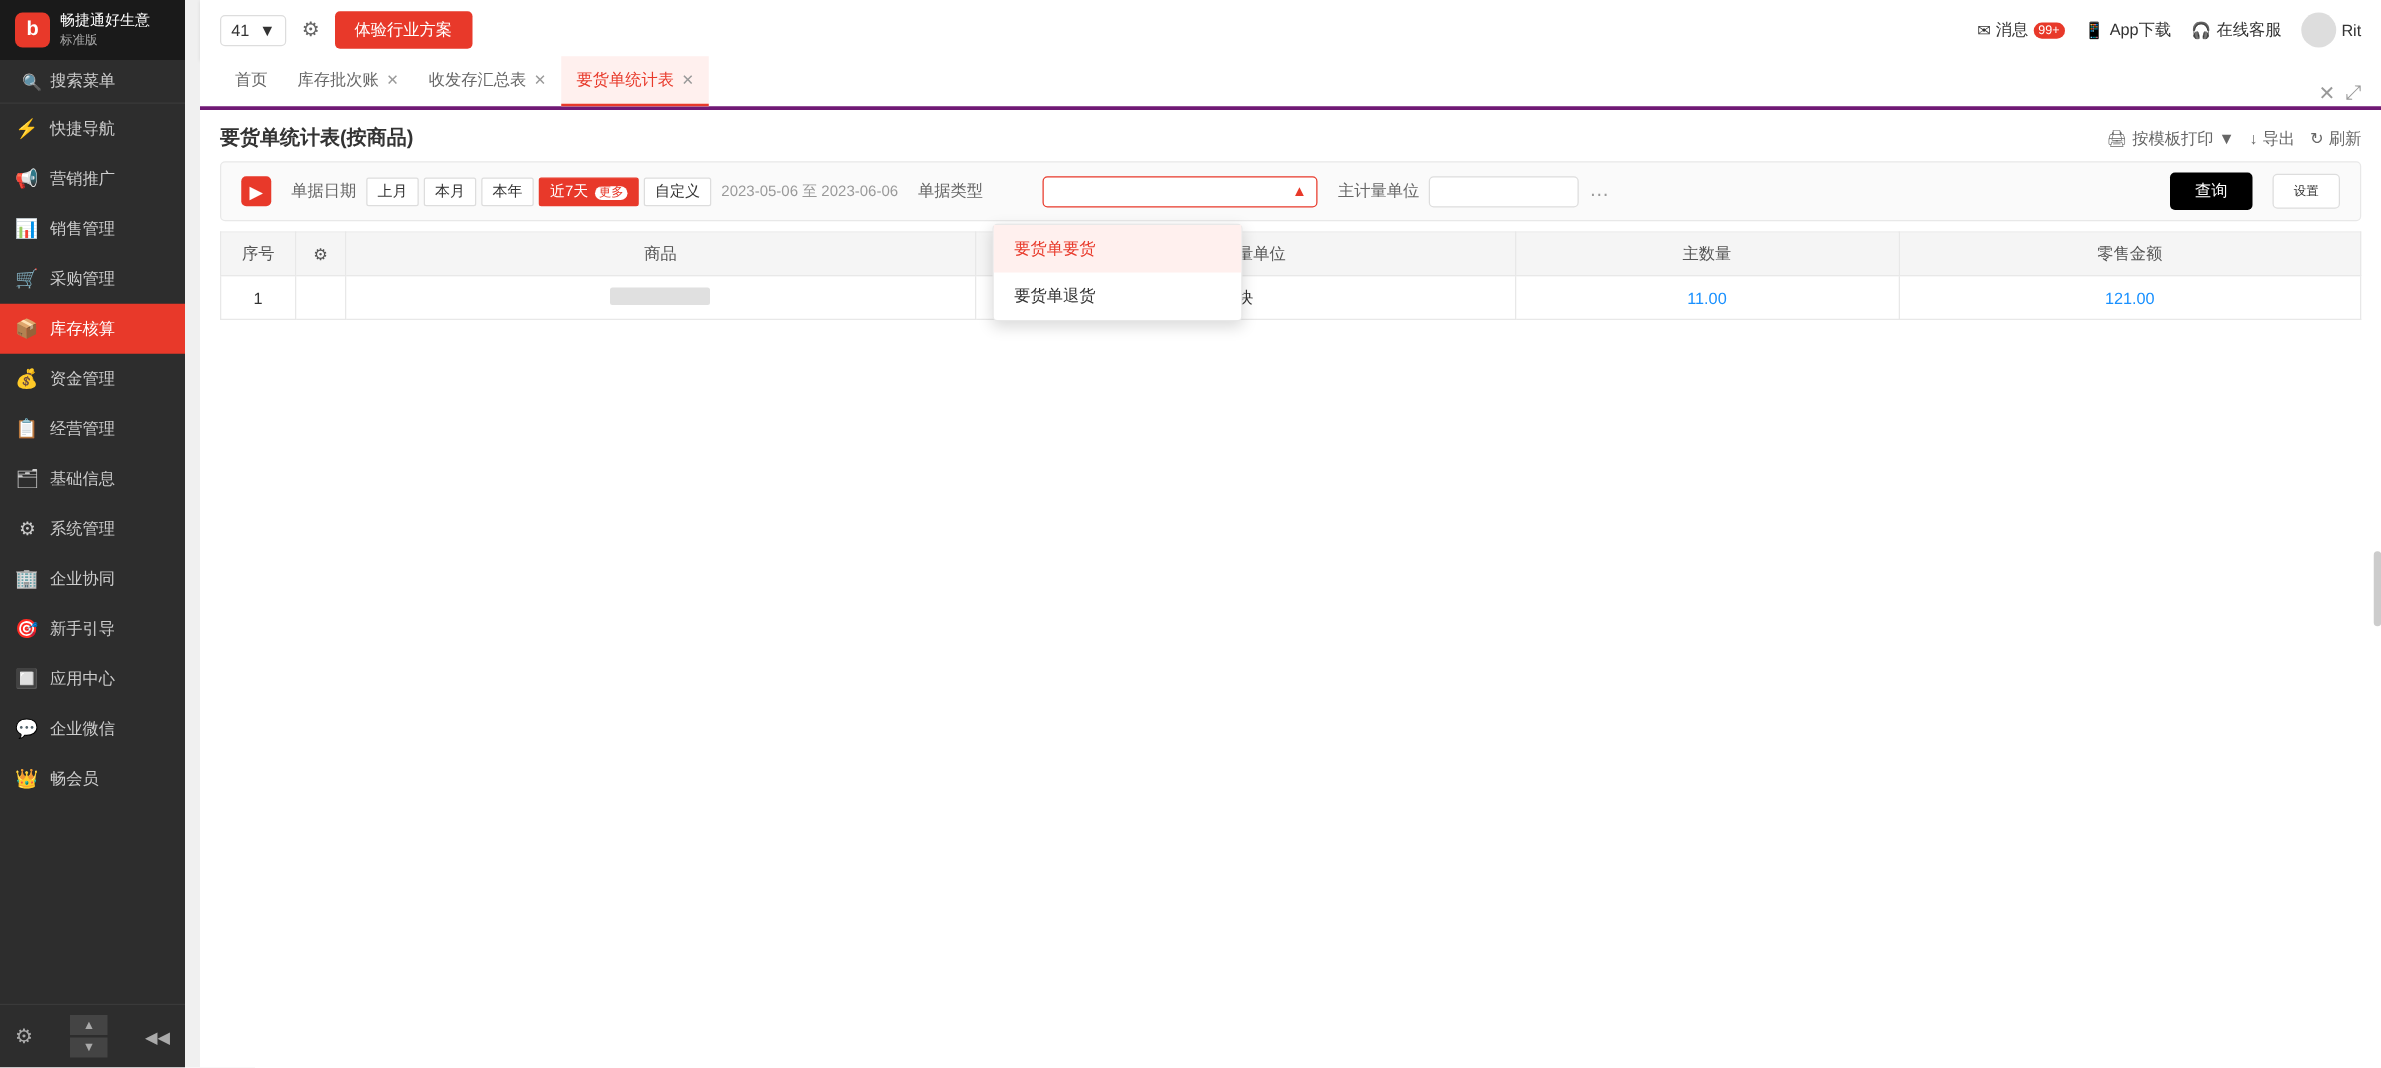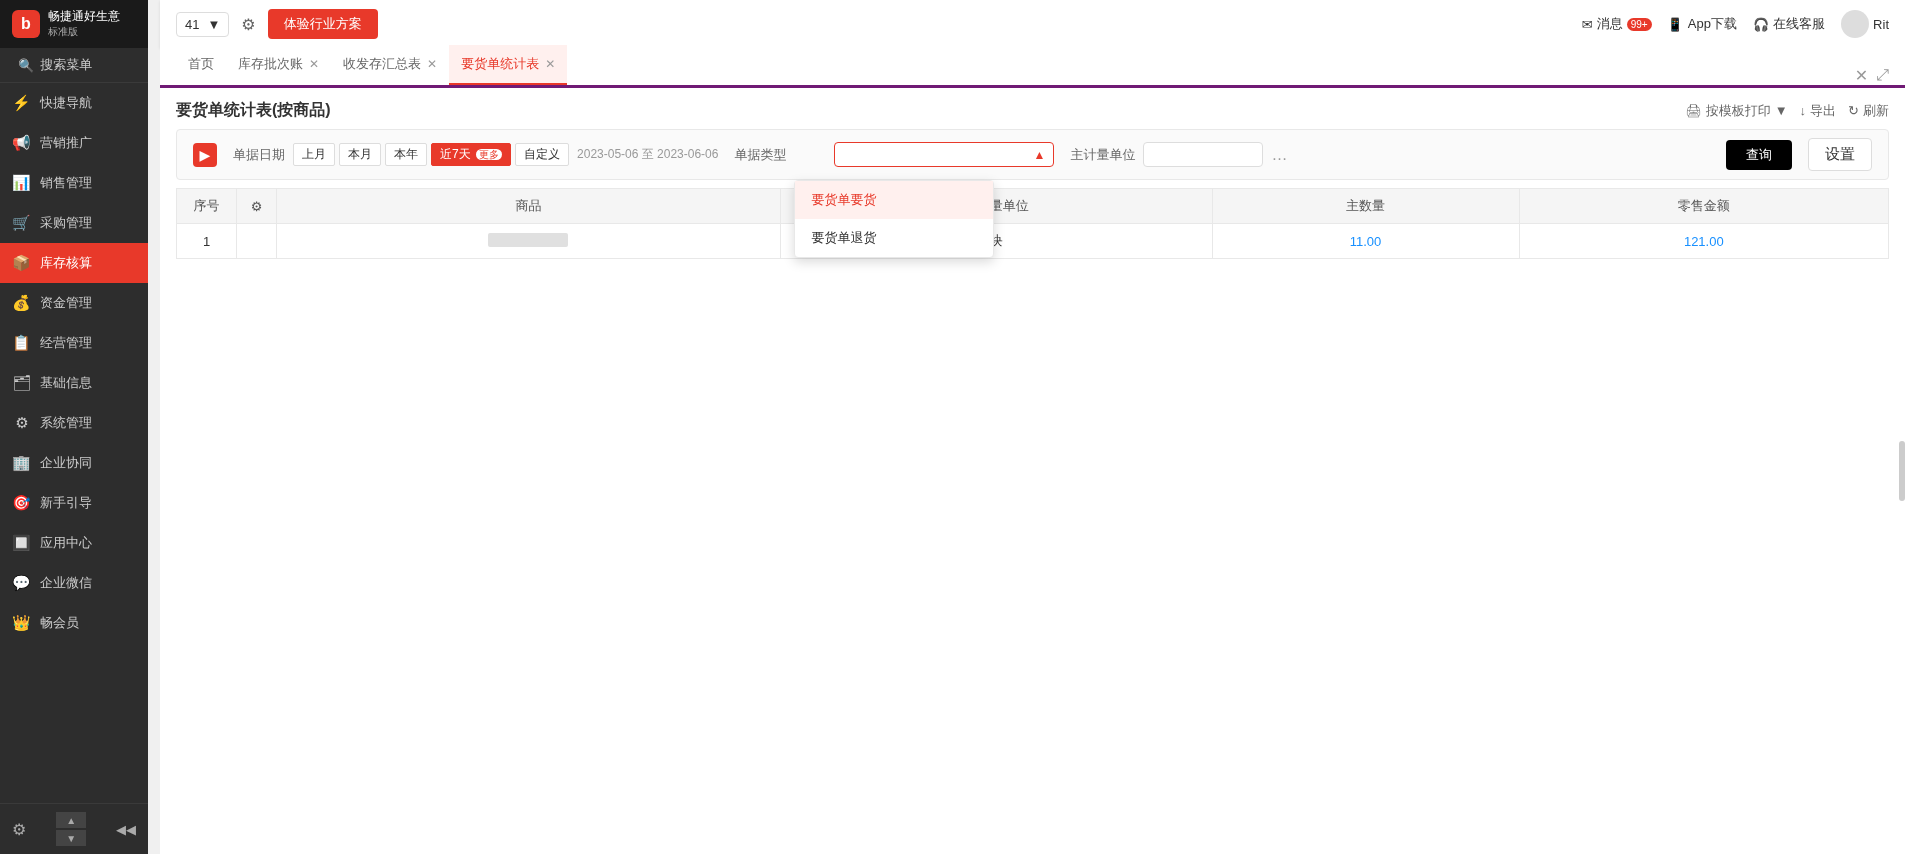--- a/index.html
+++ b/index.html
@@ -251,21 +251,21 @@
       font-size: 13px;
       margin-left: auto;
     }
     .filter-settings-btn {
       background: white;
       color: #333;
       border: 1px solid #ddd;
       padding: 6px 16px;
       border-radius: 4px;
       cursor: pointer;
-      font-size: 15px;
+      font-size: 10px;
     }
 
     
     .dropdown-menu {
       position: absolute;
       top: 100%;
       left: 0;
       background: white;
       border: 1px solid #e8e8e8;
       border-radius: 4px;

